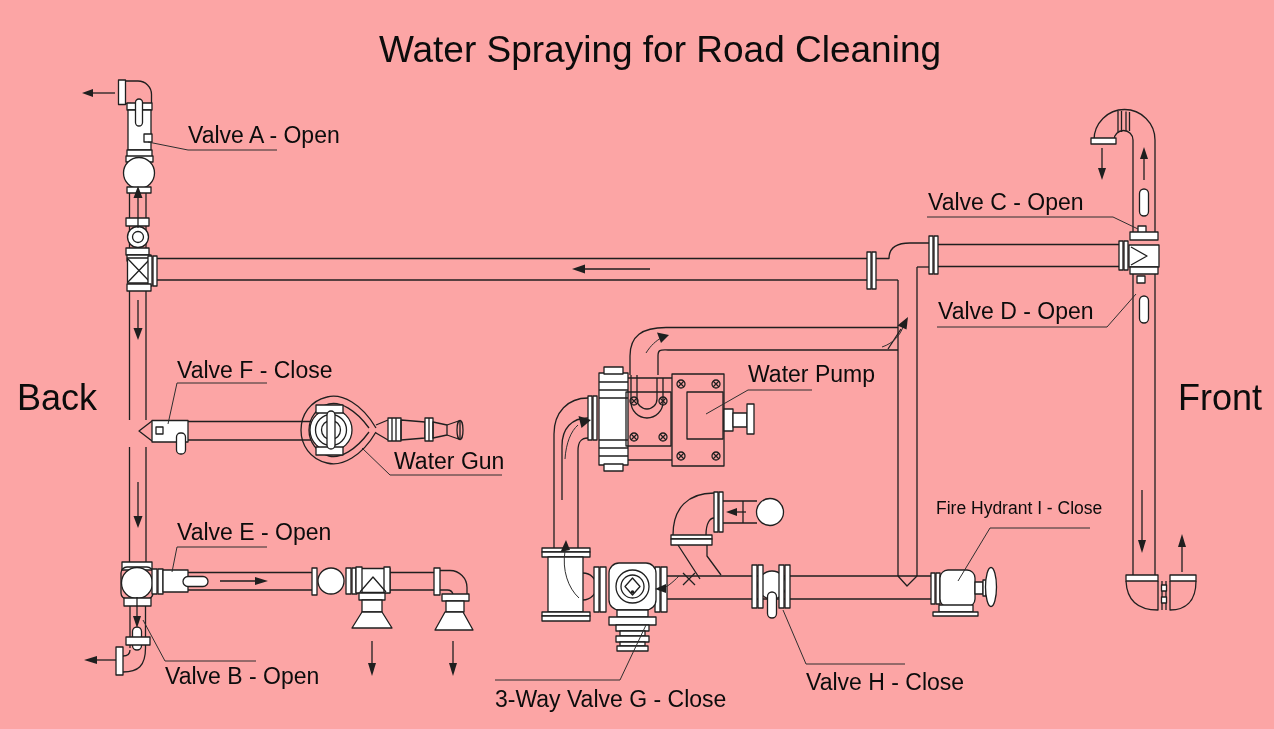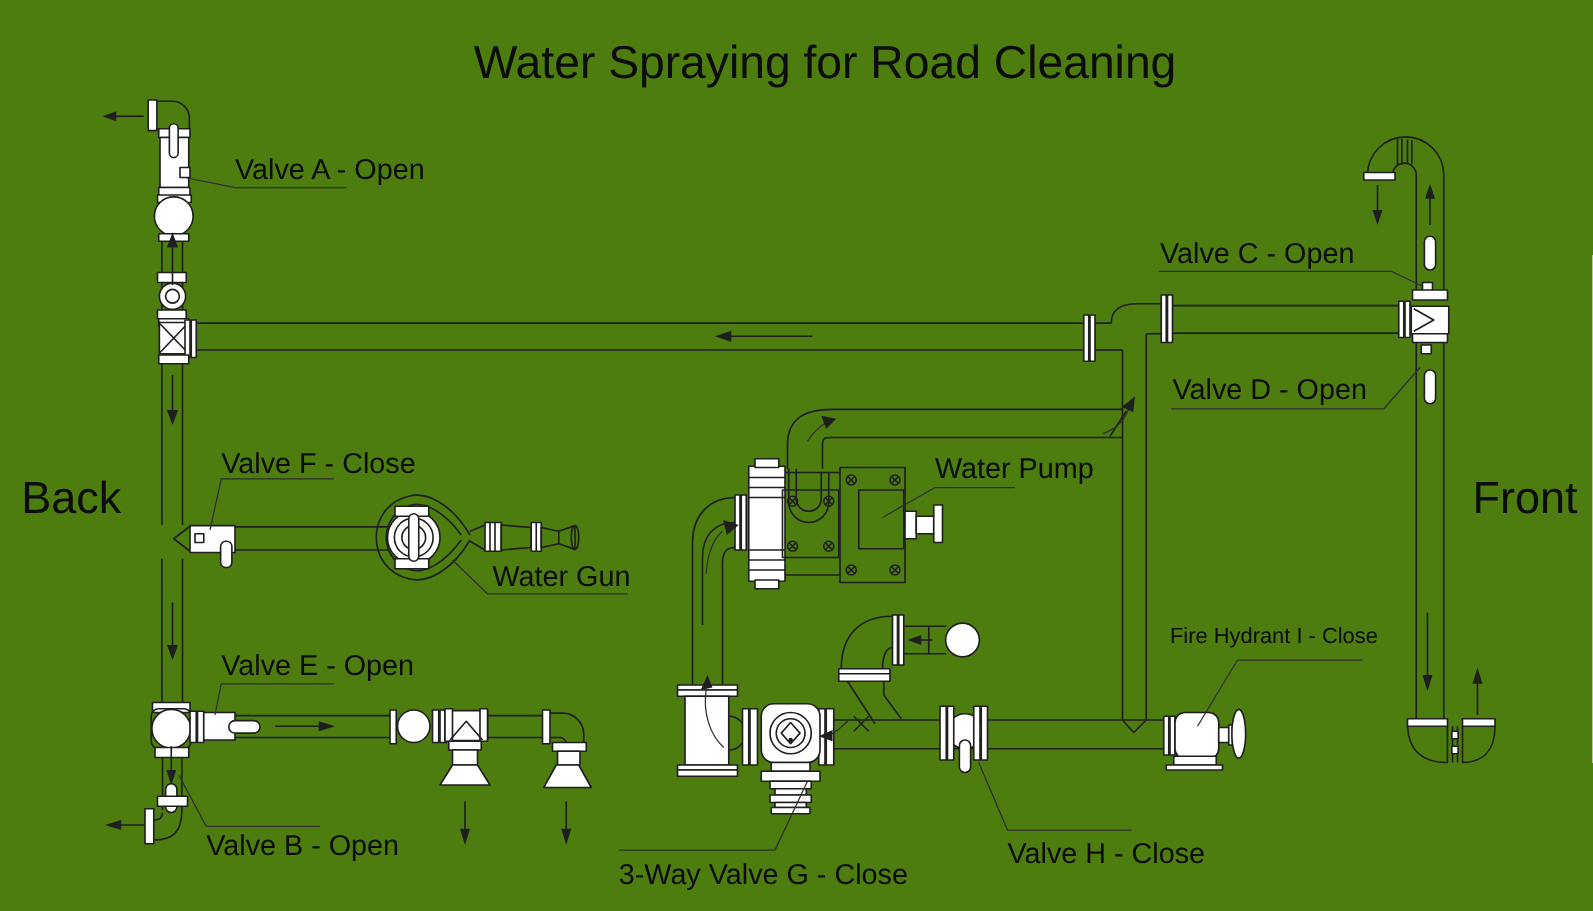--- a/index.html
+++ b/index.html
@@ -1,16 +1,16 @@
 <!DOCTYPE html>
 <html><head>
 <meta charset="utf-8">
 <style>
   html,body{margin:0;padding:0;background:#fff;}
-  #stage{position:relative;width:1274px;height:729px;background:#4d7c0f;overflow:hidden;
+  #stage{position:relative;width:1274px;height:729px;background:#fca5a5;overflow:hidden;
          font-family:"Liberation Sans",sans-serif;}
   svg{position:absolute;left:0;top:0;}
   .ln{fill:none;stroke:#1f1f1f;stroke-width:1.3;stroke-linejoin:round;}
   .fl{fill:#ffffff;stroke:#1f1f1f;stroke-width:1.3;stroke-linejoin:round;}
   .solid{fill:#1f1f1f;stroke:none;}
   .thin{fill:none;stroke:#2f2f2f;stroke-width:1;}
   text{fill:#0c0c0c;}
   .lbl{font-size:23px;}
   .lbl-sm{font-size:17.5px;}
   .side{font-size:36px;}

